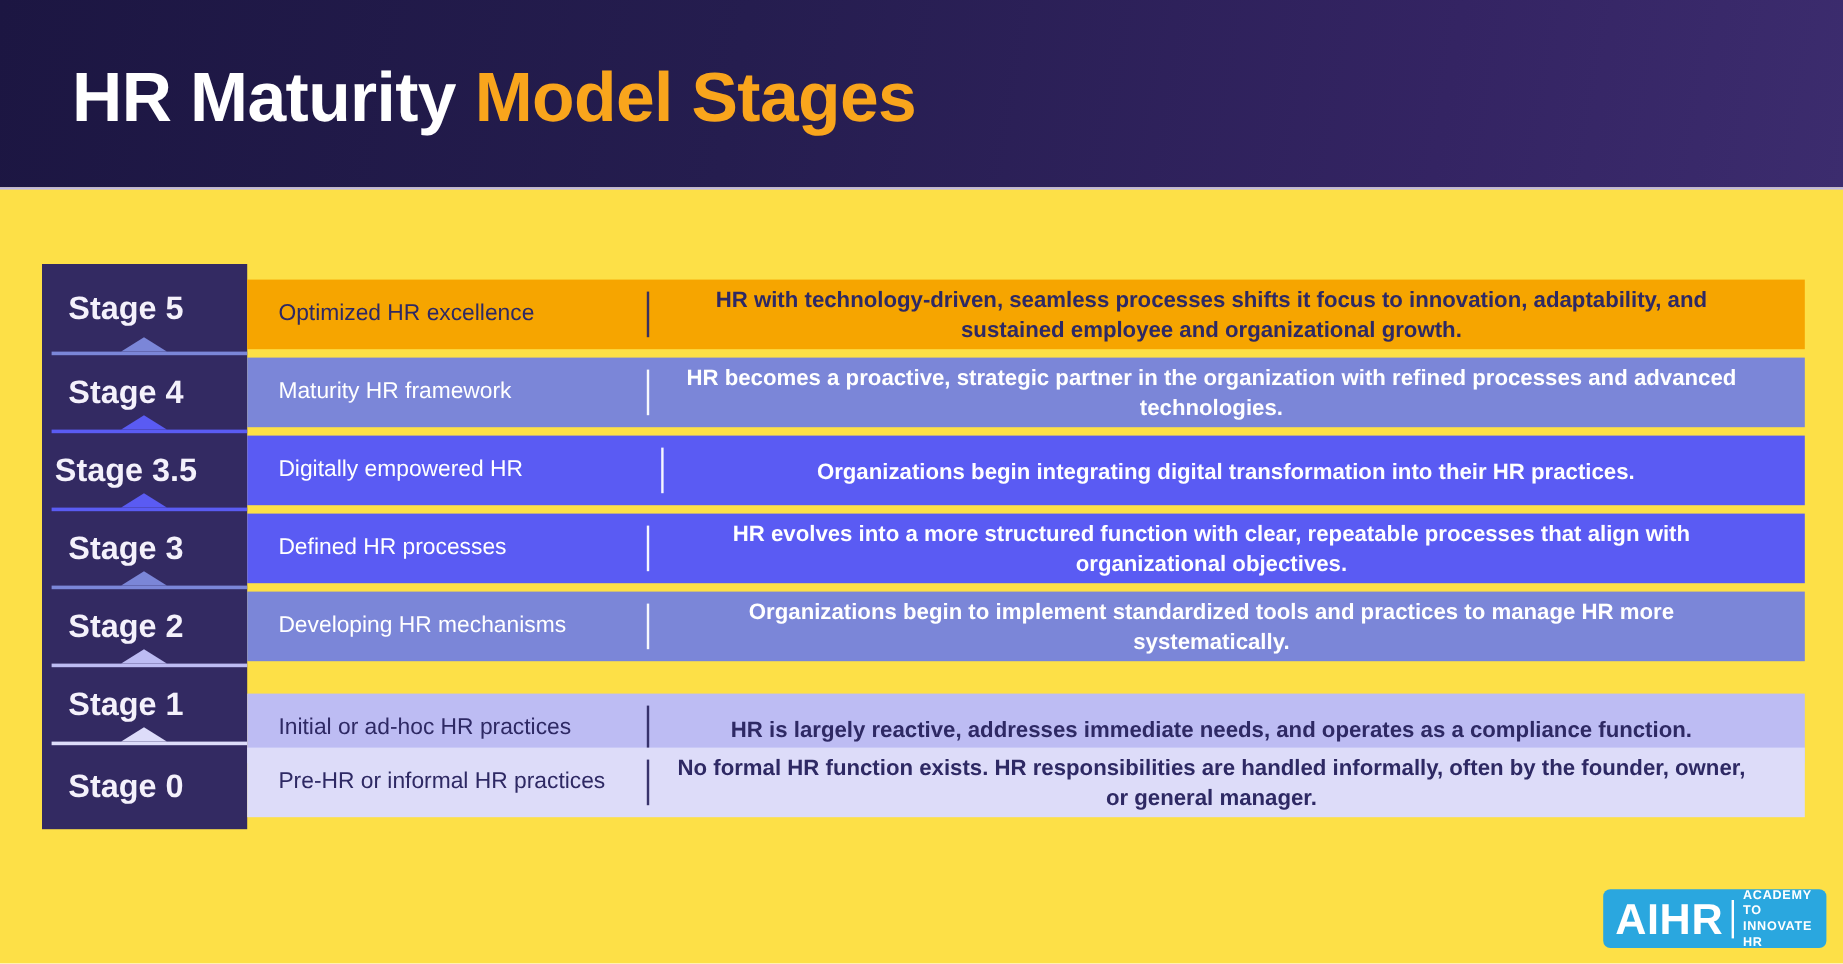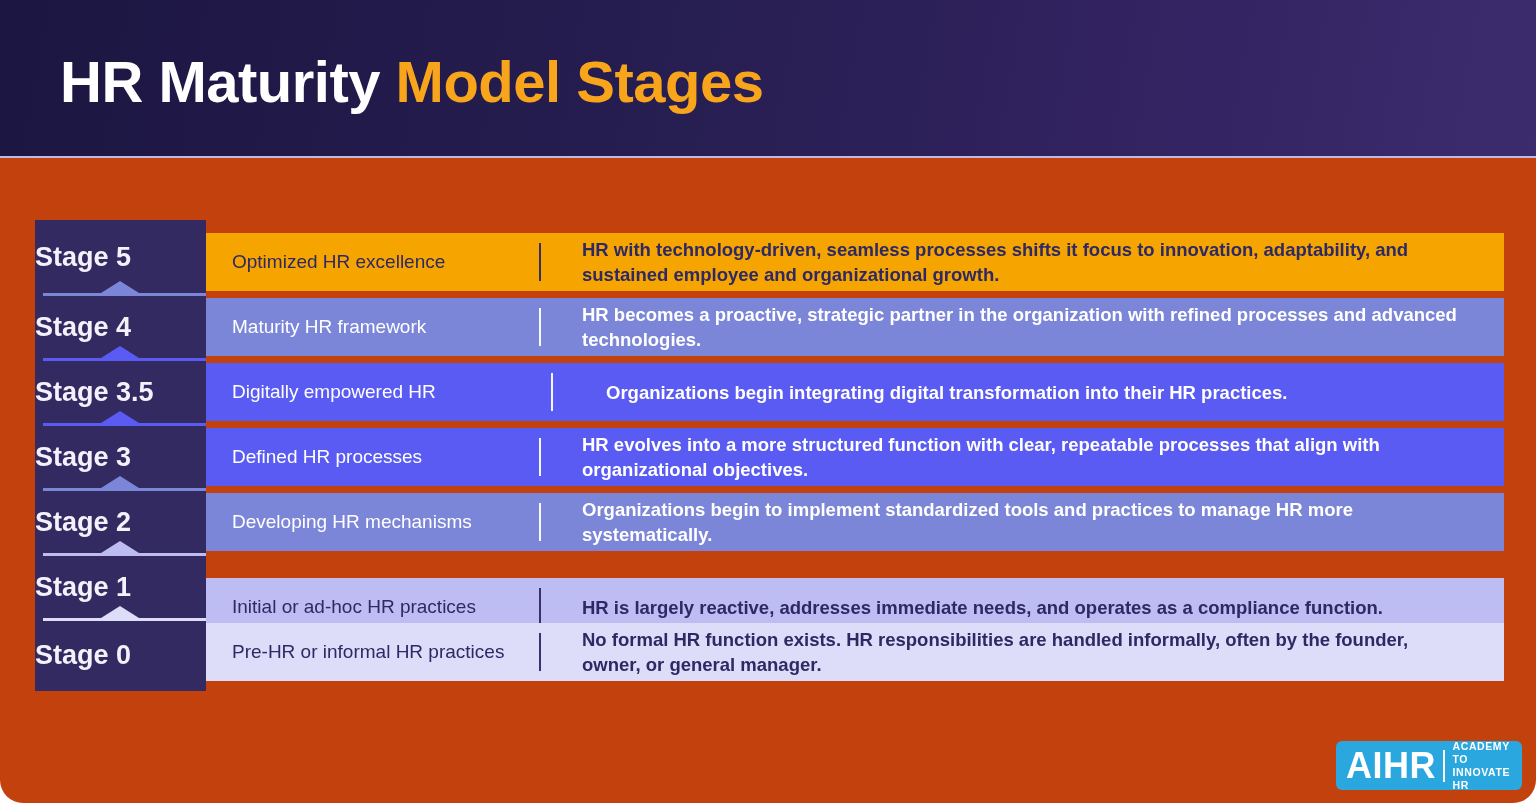--- a/index.html
+++ b/index.html
@@ -1,18 +1,18 @@
 <!DOCTYPE html>
 <html><head>
 <meta charset="utf-8">
 <style>
   * { margin:0; padding:0; box-sizing:border-box; }
   html,body { width:1536px; height:803px; background:#ffffff; overflow:hidden;
               font-family:"Liberation Sans", sans-serif; }
-  .canvas { position:relative; width:1536px; height:803px; background:#c2410c;border-radius:23px; }
+  .canvas { position:relative; width:1536px; height:803px; background:#fde047; }
 
   
   .header {
     position:absolute; left:0; top:0; width:1536px; height:156px;
     background:linear-gradient(100deg, #1c1642 0%, #251d4f 40%, #342463 78%, #3c2c6e 100%);
     display:flex; align-items:center; padding-left:60px;
   }
   .header::after {
     content:""; position:absolute; left:0; bottom:-2px; width:100%; height:2px;
     background:#c0b9e4;
@@ -21,21 +21,21 @@
   .title-white { color:#ffffff; }
   .title-orange { color:#f9a51c; }
 
   
   .stage-column {
     position:absolute; left:35px; top:220px; width:171px; height:471px;
     background:#332a62;
   }
   .stage-label {
     position:absolute; left:0; width:140px; height:34px; line-height:34px;
-    color:#f4f1fb; font-size:27px; font-weight:700;
+    text-align:center; color:#f4f1fb; font-size:27px; font-weight:700;
   }
   .label-0{top:20px} .label-1{top:90px} .label-2{top:155px} .label-3{top:220px}
   .label-4{top:285px} .label-5{top:350px} .label-6{top:418px}
 
   .sep { position:absolute; left:0; width:171px; height:15px; }
   .sep-0{top:61px} .sep-1{top:126px} .sep-2{top:191px}
   .sep-3{top:256px} .sep-4{top:321px} .sep-5{top:386px}
   .sep .line { position:absolute; top:12px; left:8px; right:0; height:3px; }
   .sep .tri  { position:absolute; top:0; left:66px; width:0; height:0;
                border-left:19px solid transparent; border-right:19px solid transparent;
@@ -47,22 +47,22 @@
     display:flex; align-items:center;
   }
   .row-0{top:233px} .row-1{top:298px} .row-2{top:363px} .row-3{top:428px}
   .row-4{top:493px} .row-5{top:558px} .row-6{top:623px}
 
   .t-dark  { color:#2e2964; }
   .t-light { color:#ffffff; }
 
   .row-title { flex:0 0 333px; padding-left:26px; font-size:19px; font-weight:400; }
   .row-divider { flex:0 0 2px; height:38px; background:currentColor; opacity:.95; }
-  .row-desc { flex:1; padding-left:41px; padding-right:46px;
-              font-size:18.5px; font-weight:600; line-height:25px; }
+  .row-desc { flex:1; padding-left:20px; padding-right:46px;
+              font-size:18.5px; font-weight:600; line-height:25px;text-align:center; }
 
   
   .logo {
     position:absolute; left:1336px; top:741px; width:186px; height:49px;
     background:#2aa7df; border-radius:6px;
     display:flex; align-items:center; padding:0 10px;
   }
   .logo-brand { color:#ffffff; font-size:36px; font-weight:700; letter-spacing:0.5px; }
   .logo-bar { width:2px; height:32px; background:#ffffff; margin:0 8px 0 7px; }
   .logo-tagline { display:flex; flex-direction:column; justify-content:center; }

